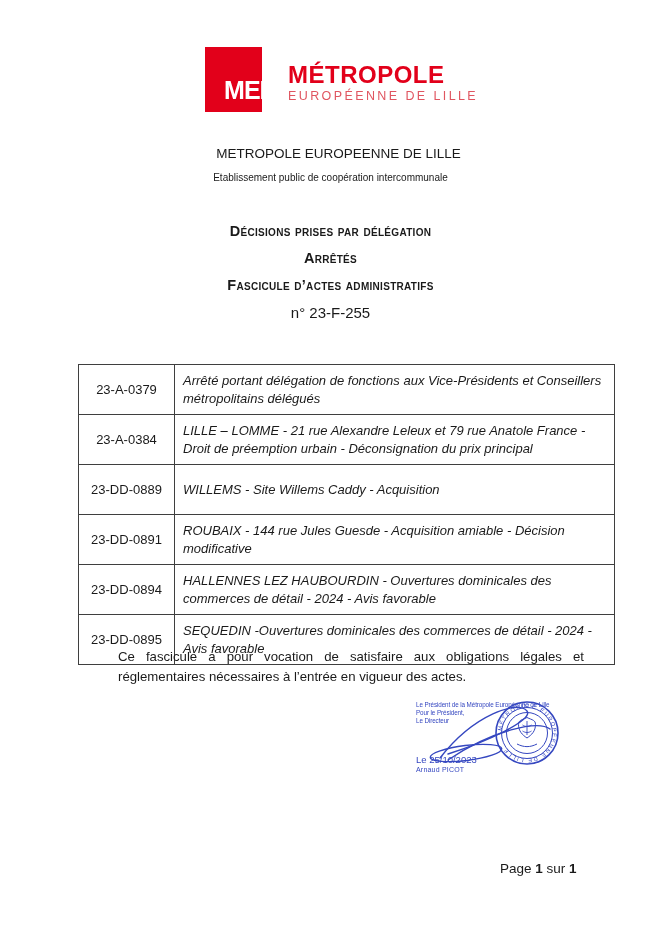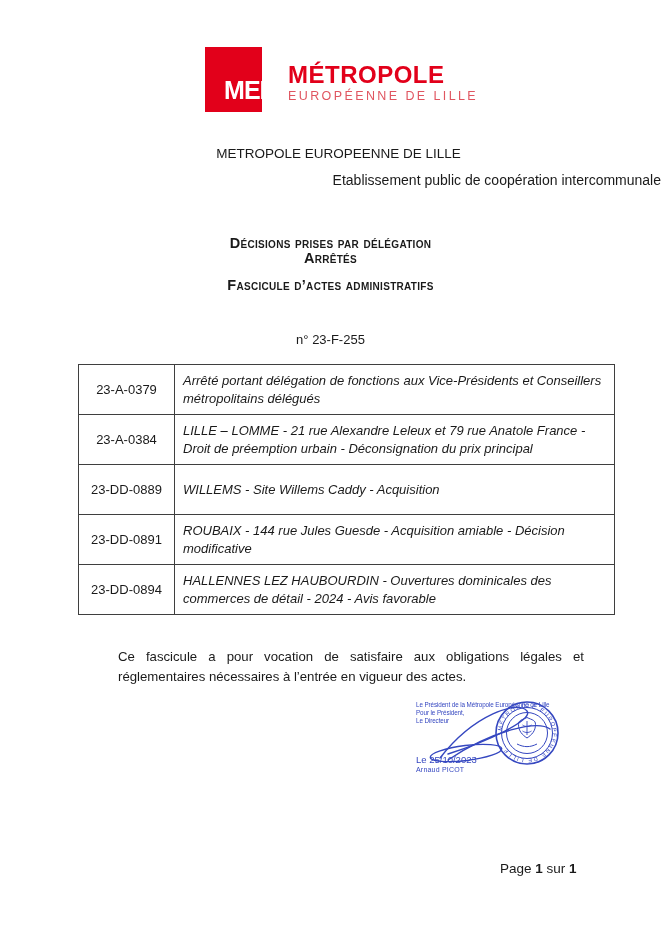--- a/index.html
+++ b/index.html
@@ -38,26 +38,26 @@
     letter-spacing:0.5px;line-height:1.05;
   }
   .logo-subtitle{
     color:var(--brand-red-light);font-size:12.5px;letter-spacing:2.4px;
     margin-top:2px;
   }
 
   
   .centerline{position:absolute;left:0;right:0;text-align:center;}
   .org-name{top:146px;font-size:13.5px;margin-left:16px;}
-  .org-type{top:172px;font-size:14px;text-align:right;}
+  .org-type{top:172px;font-size:10px;}
   .sc{font-variant:small-caps;font-weight:bold;font-size:14.5px;letter-spacing:0.3px;}
-  .section1{top:223px;margin-top:12px;}
+  .section1{top:223px;}
   .section2{top:250px;}
   .section3{top:277px;}
-  .fasc-num{top:304px;font-size:13px;margin-top:28px;}
+  .fasc-num{top:304px;font-size:15px;}
 
   
   table.acts{
     position:absolute;left:78px;top:330px;width:537px;
     border-collapse:collapse;table-layout:fixed;margin-top:34px;
   }
   table.acts td{
     border:1px solid var(--border);
     font-size:13px;line-height:1.35;
     height:50px;vertical-align:middle;
@@ -122,20 +122,24 @@
       <td class="act-desc">WILLEMS - Site Willems Caddy - Acquisition</td>
     </tr>
         <tr>
       <td class="act-id">23-DD-0891</td>
       <td class="act-desc">ROUBAIX - 144 rue Jules Guesde - Acquisition amiable - Décision modificative</td>
     </tr>
         <tr>
       <td class="act-id">23-DD-0894</td>
       <td class="act-desc">HALLENNES LEZ HAUBOURDIN - Ouvertures dominicales des commerces de détail - 2024 - Avis favorable</td>
     </tr>
+        <tr>
+      <td class="act-id">23-DD-0895</td>
+      <td class="act-desc">SEQUEDIN -Ouvertures dominicales des commerces de détail - 2024 - Avis favorable</td>
+    </tr>
       </tbody>
   </table>
 
   <p class="body-par">Ce fascicule a pour vocation de satisfaire aux obligations légales et réglementaires nécessaires à l’entrée en vigueur des actes.</p>
 
   <div class="sig">
     <div class="sig-lines">
       <div>Le Président de la Métropole Européenne de Lille</div>
       <div>Pour le Président,</div>
       <div>Le Directeur</div>

